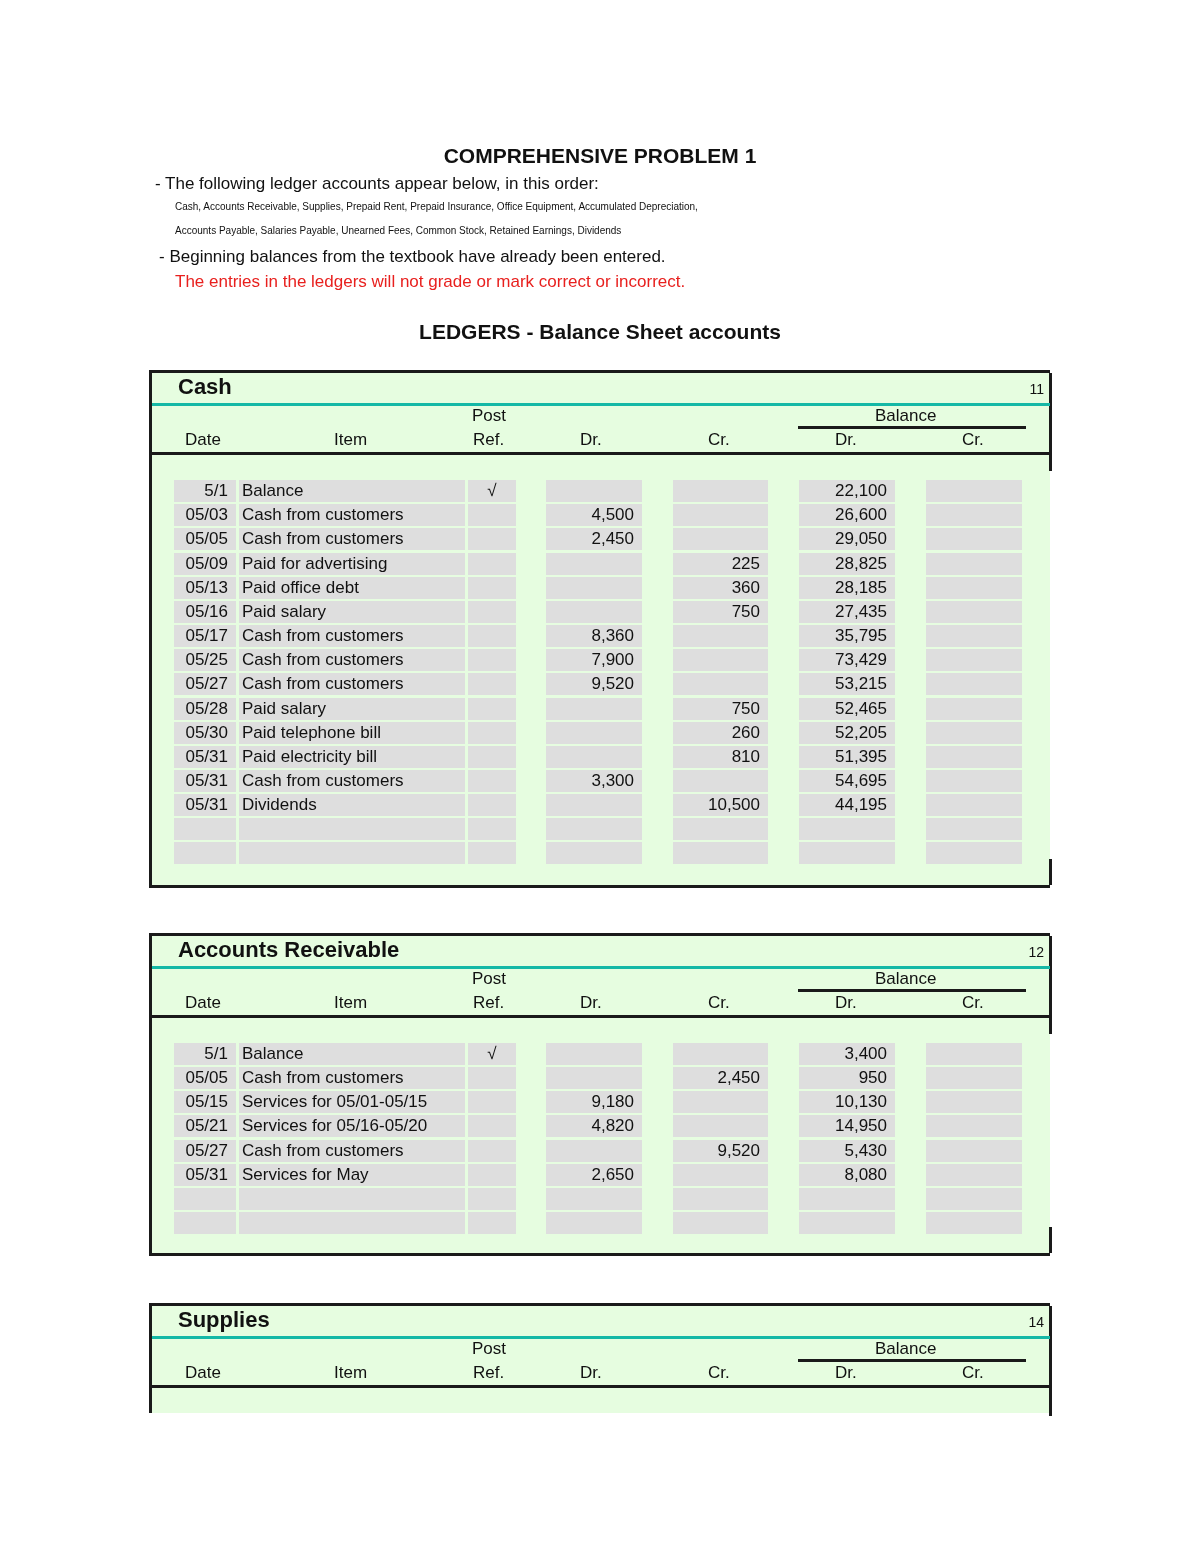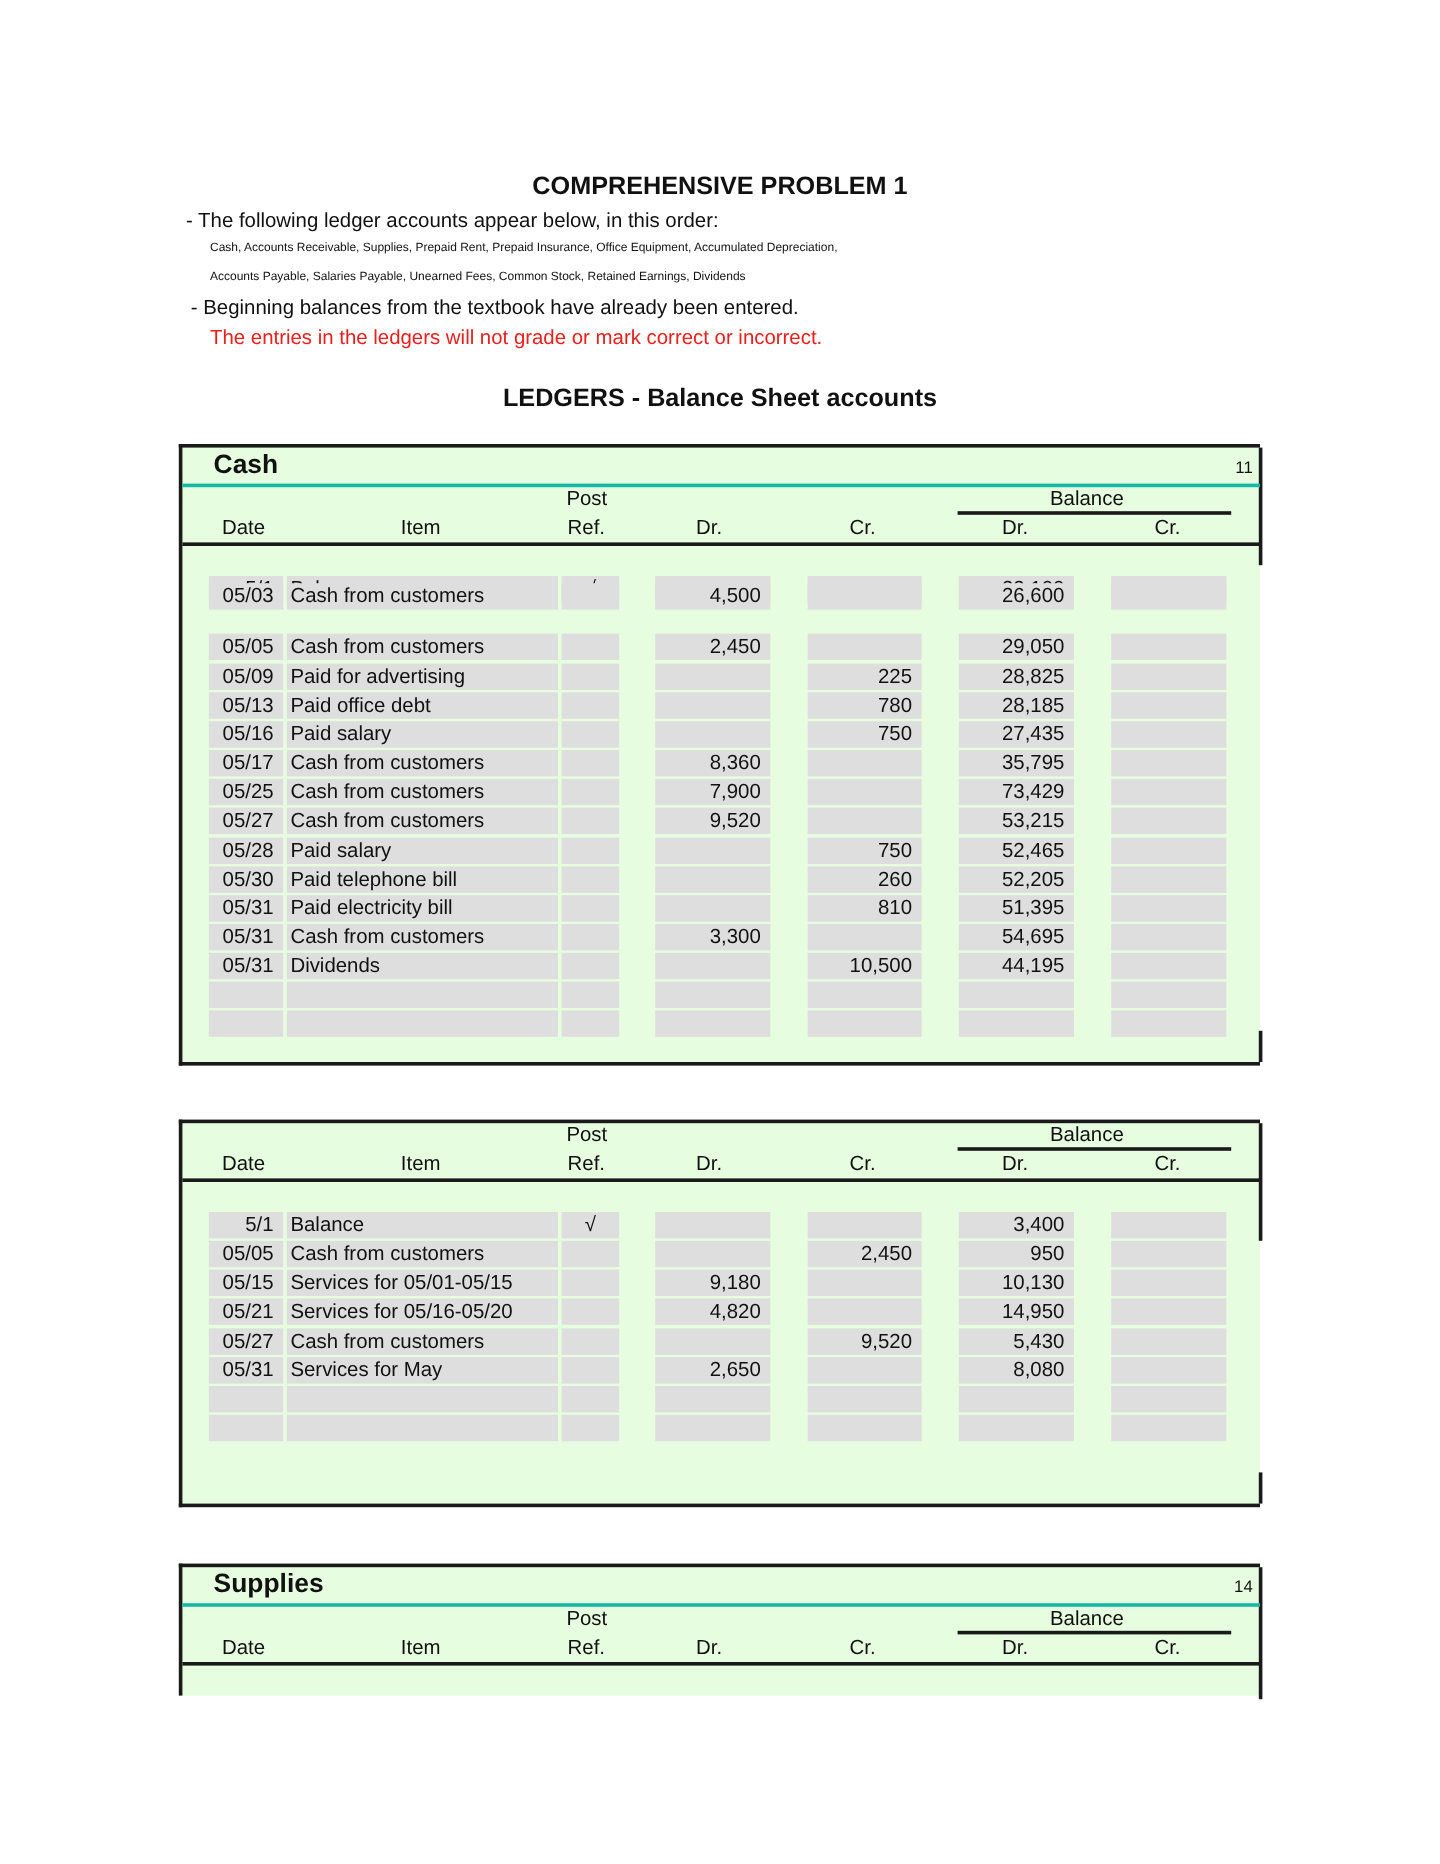--- a/index.html
+++ b/index.html
@@ -68,21 +68,21 @@
     <div class="rows">
       <div class="row" style="top:25px">
         <div class="cell c-date">5/1</div>
         <div class="cell c-item">Balance</div>
         <div class="cell c-ref">√</div>
         <div class="cell c-dr"></div>
         <div class="cell c-cr"></div>
         <div class="cell c-bdr">22,100</div>
         <div class="cell c-bcr"></div>
       </div>
-      <div class="row" style="top:31px">
+      <div class="row" style="top:49px">
         <div class="cell c-date">05/03</div>
         <div class="cell c-item">Cash from customers</div>
         <div class="cell c-ref"></div>
         <div class="cell c-dr">4,500</div>
         <div class="cell c-cr"></div>
         <div class="cell c-bdr">26,600</div>
         <div class="cell c-bcr"></div>
       </div>
       <div class="row" style="top:73px">
         <div class="cell c-date">05/05</div>
@@ -100,21 +100,21 @@
         <div class="cell c-dr"></div>
         <div class="cell c-cr">225</div>
         <div class="cell c-bdr">28,825</div>
         <div class="cell c-bcr"></div>
       </div>
       <div class="row" style="top:122px">
         <div class="cell c-date">05/13</div>
         <div class="cell c-item">Paid office debt</div>
         <div class="cell c-ref"></div>
         <div class="cell c-dr"></div>
-        <div class="cell c-cr">780</div>
+        <div class="cell c-cr">360</div>
         <div class="cell c-bdr">28,185</div>
         <div class="cell c-bcr"></div>
       </div>
       <div class="row" style="top:146px">
         <div class="cell c-date">05/16</div>
         <div class="cell c-item">Paid salary</div>
         <div class="cell c-ref"></div>
         <div class="cell c-dr"></div>
         <div class="cell c-cr">750</div>
         <div class="cell c-bdr">27,435</div>
@@ -208,20 +208,24 @@
         <div class="cell c-dr"></div>
         <div class="cell c-cr"></div>
         <div class="cell c-bdr"></div>
         <div class="cell c-bcr"></div>
       </div>
     </div>
   </div>
 <div id="ledger-1" class="ledger" style="top:933px;height:323px;">
     <div class="rborder-top" style="height:98px"></div>
     <div class="rborder-bot"></div>
+    <div class="lhead">
+      <span class="lname">Accounts Receivable</span>
+      <span class="lnum">12</span>
+    </div>
     <div class="colhead">
       <span style="left:320px;top:0px;">Post</span>
       <span style="left:723px;top:0px;">Balance</span>
       <div class="bal-line"></div>
       <span style="left:33px;top:24px;">Date</span>
       <span style="left:182px;top:24px;">Item</span>
       <span style="left:321px;top:24px;">Ref.</span>
       <span style="left:428px;top:24px;">Dr.</span>
       <span style="left:556px;top:24px;">Cr.</span>
       <span style="left:683px;top:24px;">Dr.</span>

